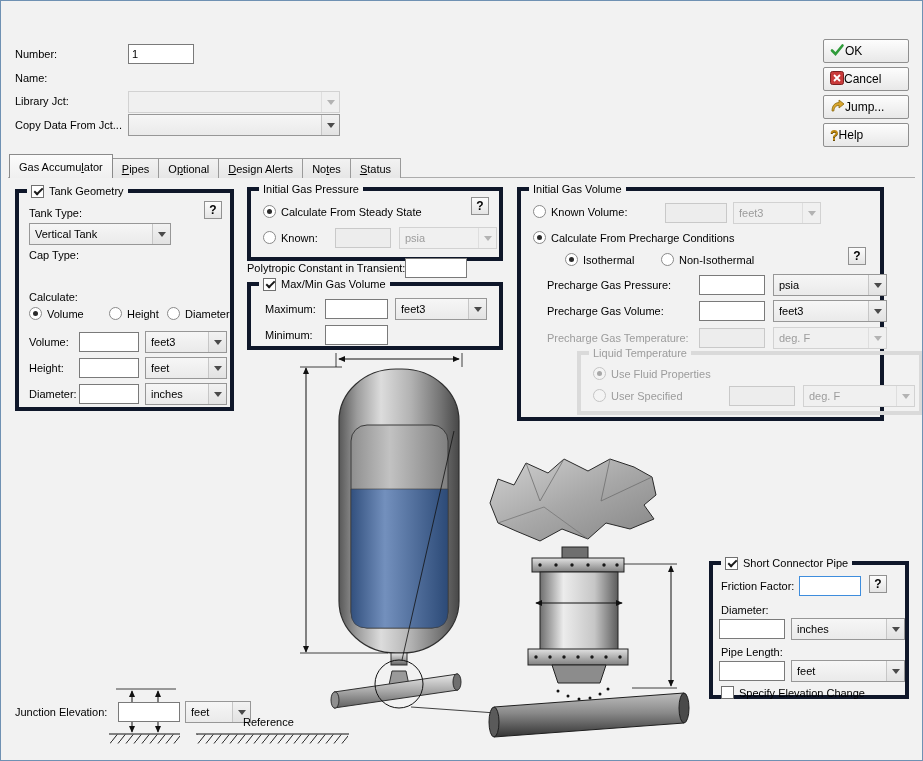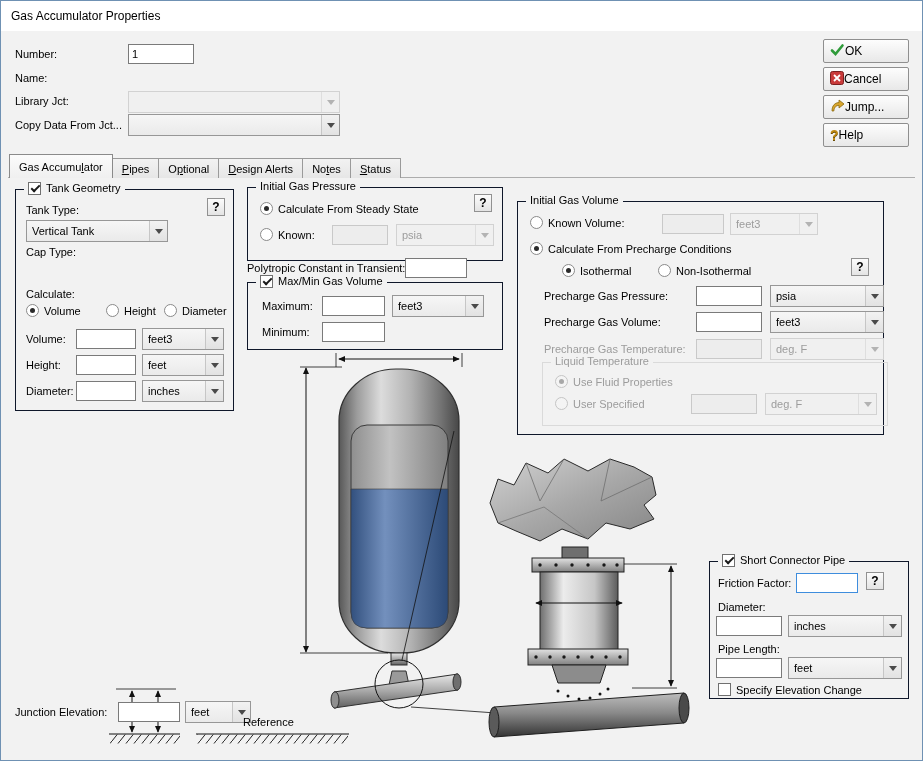--- a/index.html
+++ b/index.html
@@ -17,22 +17,22 @@
          display:flex;align-items:center;box-sizing:border-box;cursor:default;}
   .combo.white{background:#fff;}
   .combo-text{flex:1;padding:0 5px;white-space:nowrap;overflow:hidden;}
   .combo-btn{width:17px;align-self:stretch;display:flex;align-items:center;justify-content:center;
              border-left:1px solid #c6c6c6;background:linear-gradient(#f2f2f2,#e2e2e2);}
   .combo-btn::after{content:"";width:0;height:0;border-left:4px solid transparent;border-right:4px solid transparent;
                     border-top:5px solid #4a4a4a;}
   .combo.dis{border-color:#d2d2d2;background:#f0f0f0;color:#9c9c9c;}
   .combo.dis .combo-btn{background:#f0f0f0;border-left-color:#dedede;}
   .combo.dis .combo-btn::after{border-top-color:#b3b3b3;}
-  .group{position:absolute;border:1px solid #0f172a;box-sizing:border-box;}
-  .group.dis{border-color:#dadada;}
+  .group{position:absolute;border:4px solid #0f172a;box-sizing:border-box;}
+  .group.dis{border-color:#dadada;margin-left:32px;}
   .group-legend{position:absolute;top:-9px;left:8px;background:#f2f2f2;padding:0 4px;display:flex;align-items:center;
                 gap:5px;white-space:nowrap;line-height:14px;}
   .cb{width:13px;height:13px;background:#fff;border:1px solid #707070;display:inline-block;position:relative;
       box-sizing:border-box;flex:none;}
   .cb.checked::after{content:"";position:absolute;left:2px;top:2px;width:7px;height:3px;
                      border-left:2px solid #1a1a1a;border-bottom:2px solid #1a1a1a;transform:rotate(-45deg);}
   .radio{width:13px;height:13px;border:1px solid #8a8a8a;border-radius:50%;background:#fff;display:inline-flex;
          align-items:center;justify-content:center;box-sizing:border-box;flex:none;}
   .radio.selected::after{content:"";width:5px;height:5px;border-radius:50%;background:#2b2b2b;}
   .radio.dis{border-color:#c5c5c5;background:#f4f4f4;}
@@ -51,23 +51,20 @@
        background:linear-gradient(#f2f2f2,#e6e6e6);margin-right:-1px;display:flex;align-items:center;box-sizing:border-box;}
   .tab.selected{height:24px;background:linear-gradient(#fbfbfb,#f0f0f0);z-index:3;border-color:#8a8a8a;}
   .accel{text-decoration:underline;}
   .tabline{position:absolute;left:7px;right:7px;top:176px;border-top:1px solid #adadad;}
   .illus{position:absolute;left:95px;top:350px;width:600px;height:405px;}
 </style>
 </head>
 <body>
 
 <div class="window">
-  <div class="titlebar">
-    <span>Gas Accumulator Properties</span>
-  </div>
 
   <span class="lbl" style="left:14px;top:47px">Number:</span>
   <input class="tb" style="left: 127px; top: 43px; width: 66px;" value="1">
   <span class="lbl" style="left:14px;top:71px">Name:</span>
   <span class="lbl" style="left:14px;top:94px">Library Jct:</span>
   <div class="combo dis" style="left:127px;top:90px;width:212px">
     <span class="combo-text"></span>
     <span class="combo-btn"></span>
   </div>
   <span class="lbl" style="left:14px;top:118px">Copy Data From Jct...</span>
@@ -347,21 +344,21 @@
     <span class="lbl" style="left:14px;top:17px">Maximum:</span>
     <input class="tb" style="left: 74px; top: 13px; width: 63px;">
     <div class="combo" style="left:144px;top:12px;width:92px">
       <span class="combo-text">feet3</span>
       <span class="combo-btn"></span>
     </div>
     <span class="lbl" style="left:14px;top:43px">Minimum:</span>
     <input class="tb" style="left: 74px; top: 39px; width: 63px;">
   </div>
 
-  <div class="group" style="left:516px;top:200px;width:367px;height:234px">
+  <div class="group" style="left:516px;top:186px;width:367px;height:234px">
     <div class="group-legend">
       <span>Initial Gas Volume</span>
     </div>
     <div class="opt" style="left:12px;top:14px">
       <span class="radio"></span>
       <span>Known Volume:</span>
     </div>
     <input class="tb dis" style="left: 144px; top: 12px; width: 62px;">
     <div class="combo dis" style="left:212px;top:11px;width:88px">
       <span class="combo-text">feet3</span>

